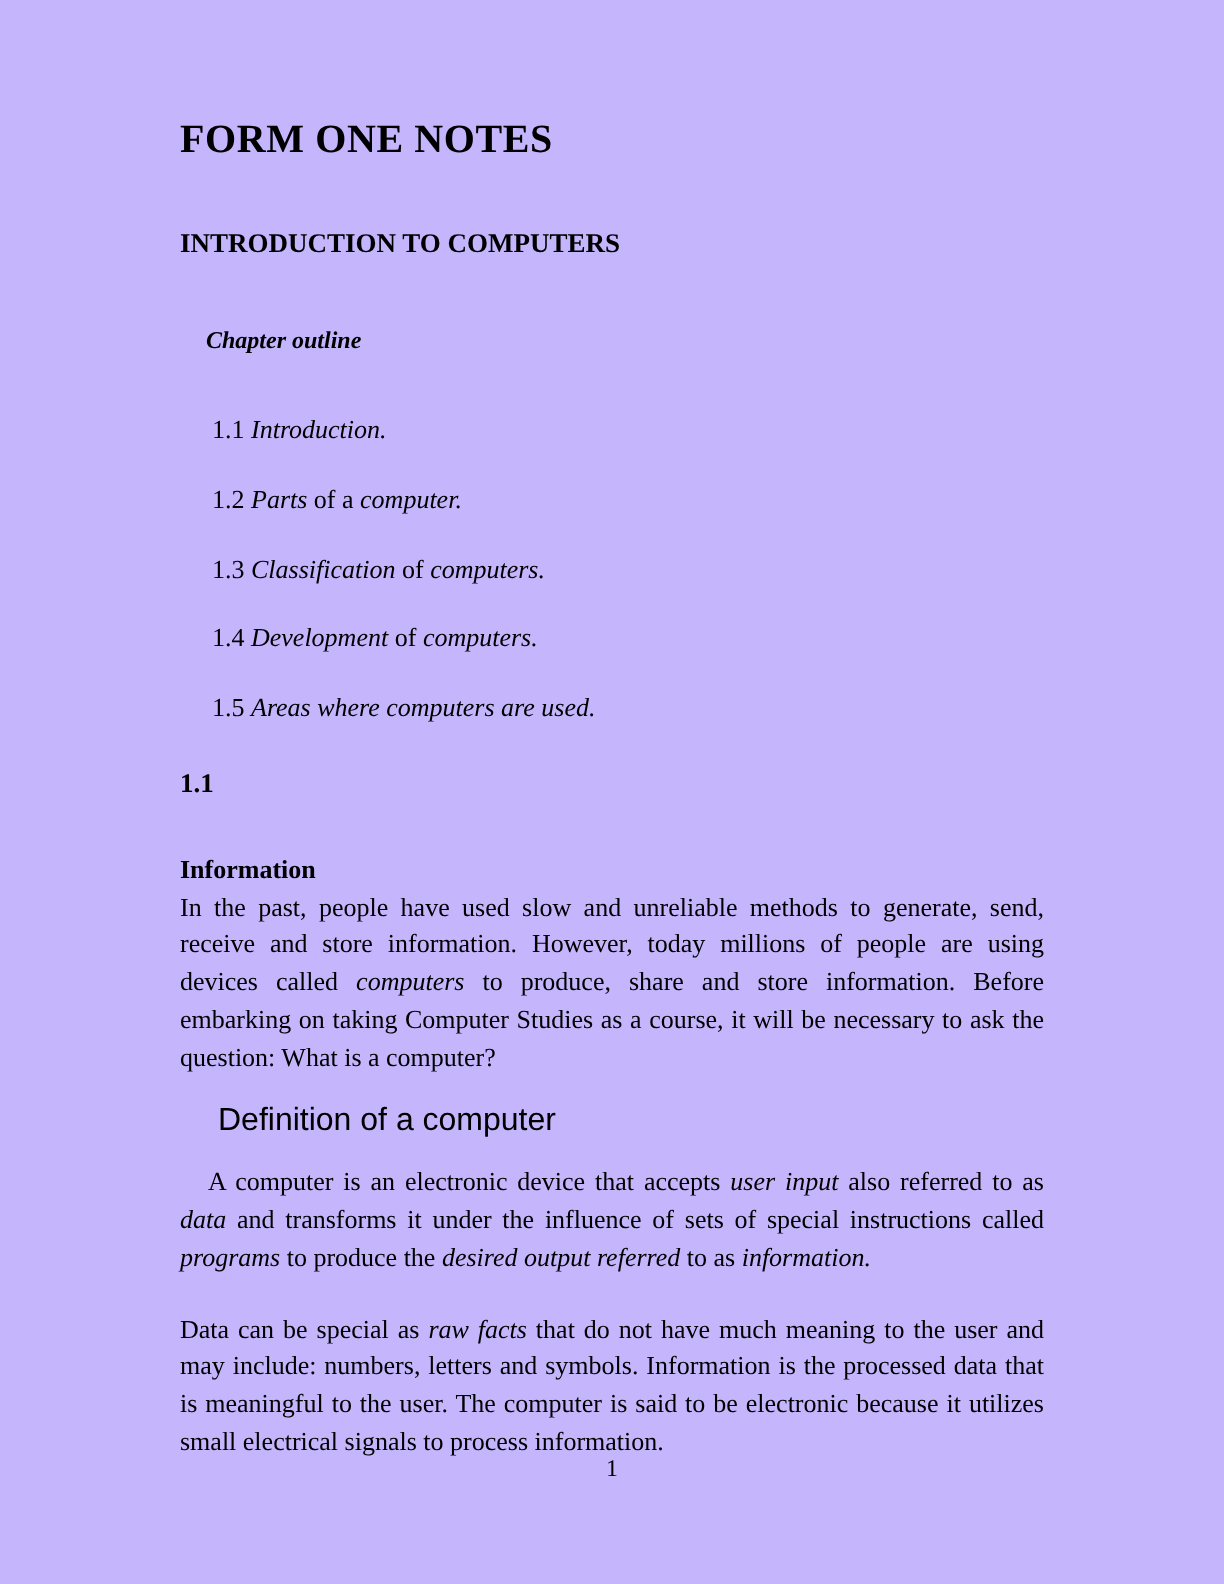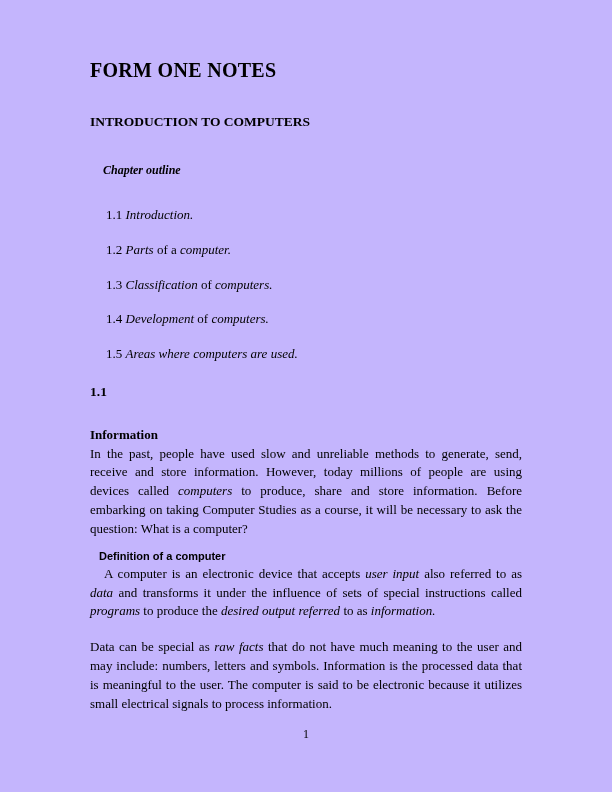--- a/index.html
+++ b/index.html
@@ -56,24 +56,24 @@
   }
   .intro-heading {
     font-weight: bold;
   }
   .para {
     text-align: justify;
     margin: 0;
   }
   .definition-heading {
     font-family: "Liberation Sans", sans-serif;
-    font-weight: bold;
-    font-size: 11px;
+    font-weight: normal;
+    font-size: 16px;
     padding-left: 9px;
-    margin: 0;
+    margin: 10px;
   }
   .definition-para {
     text-indent: 14px;
     margin: 0 0 17px 0;
   }
   .page-number {
     position: absolute;
     left: 0;
     right: 0;
     top: 726px;

